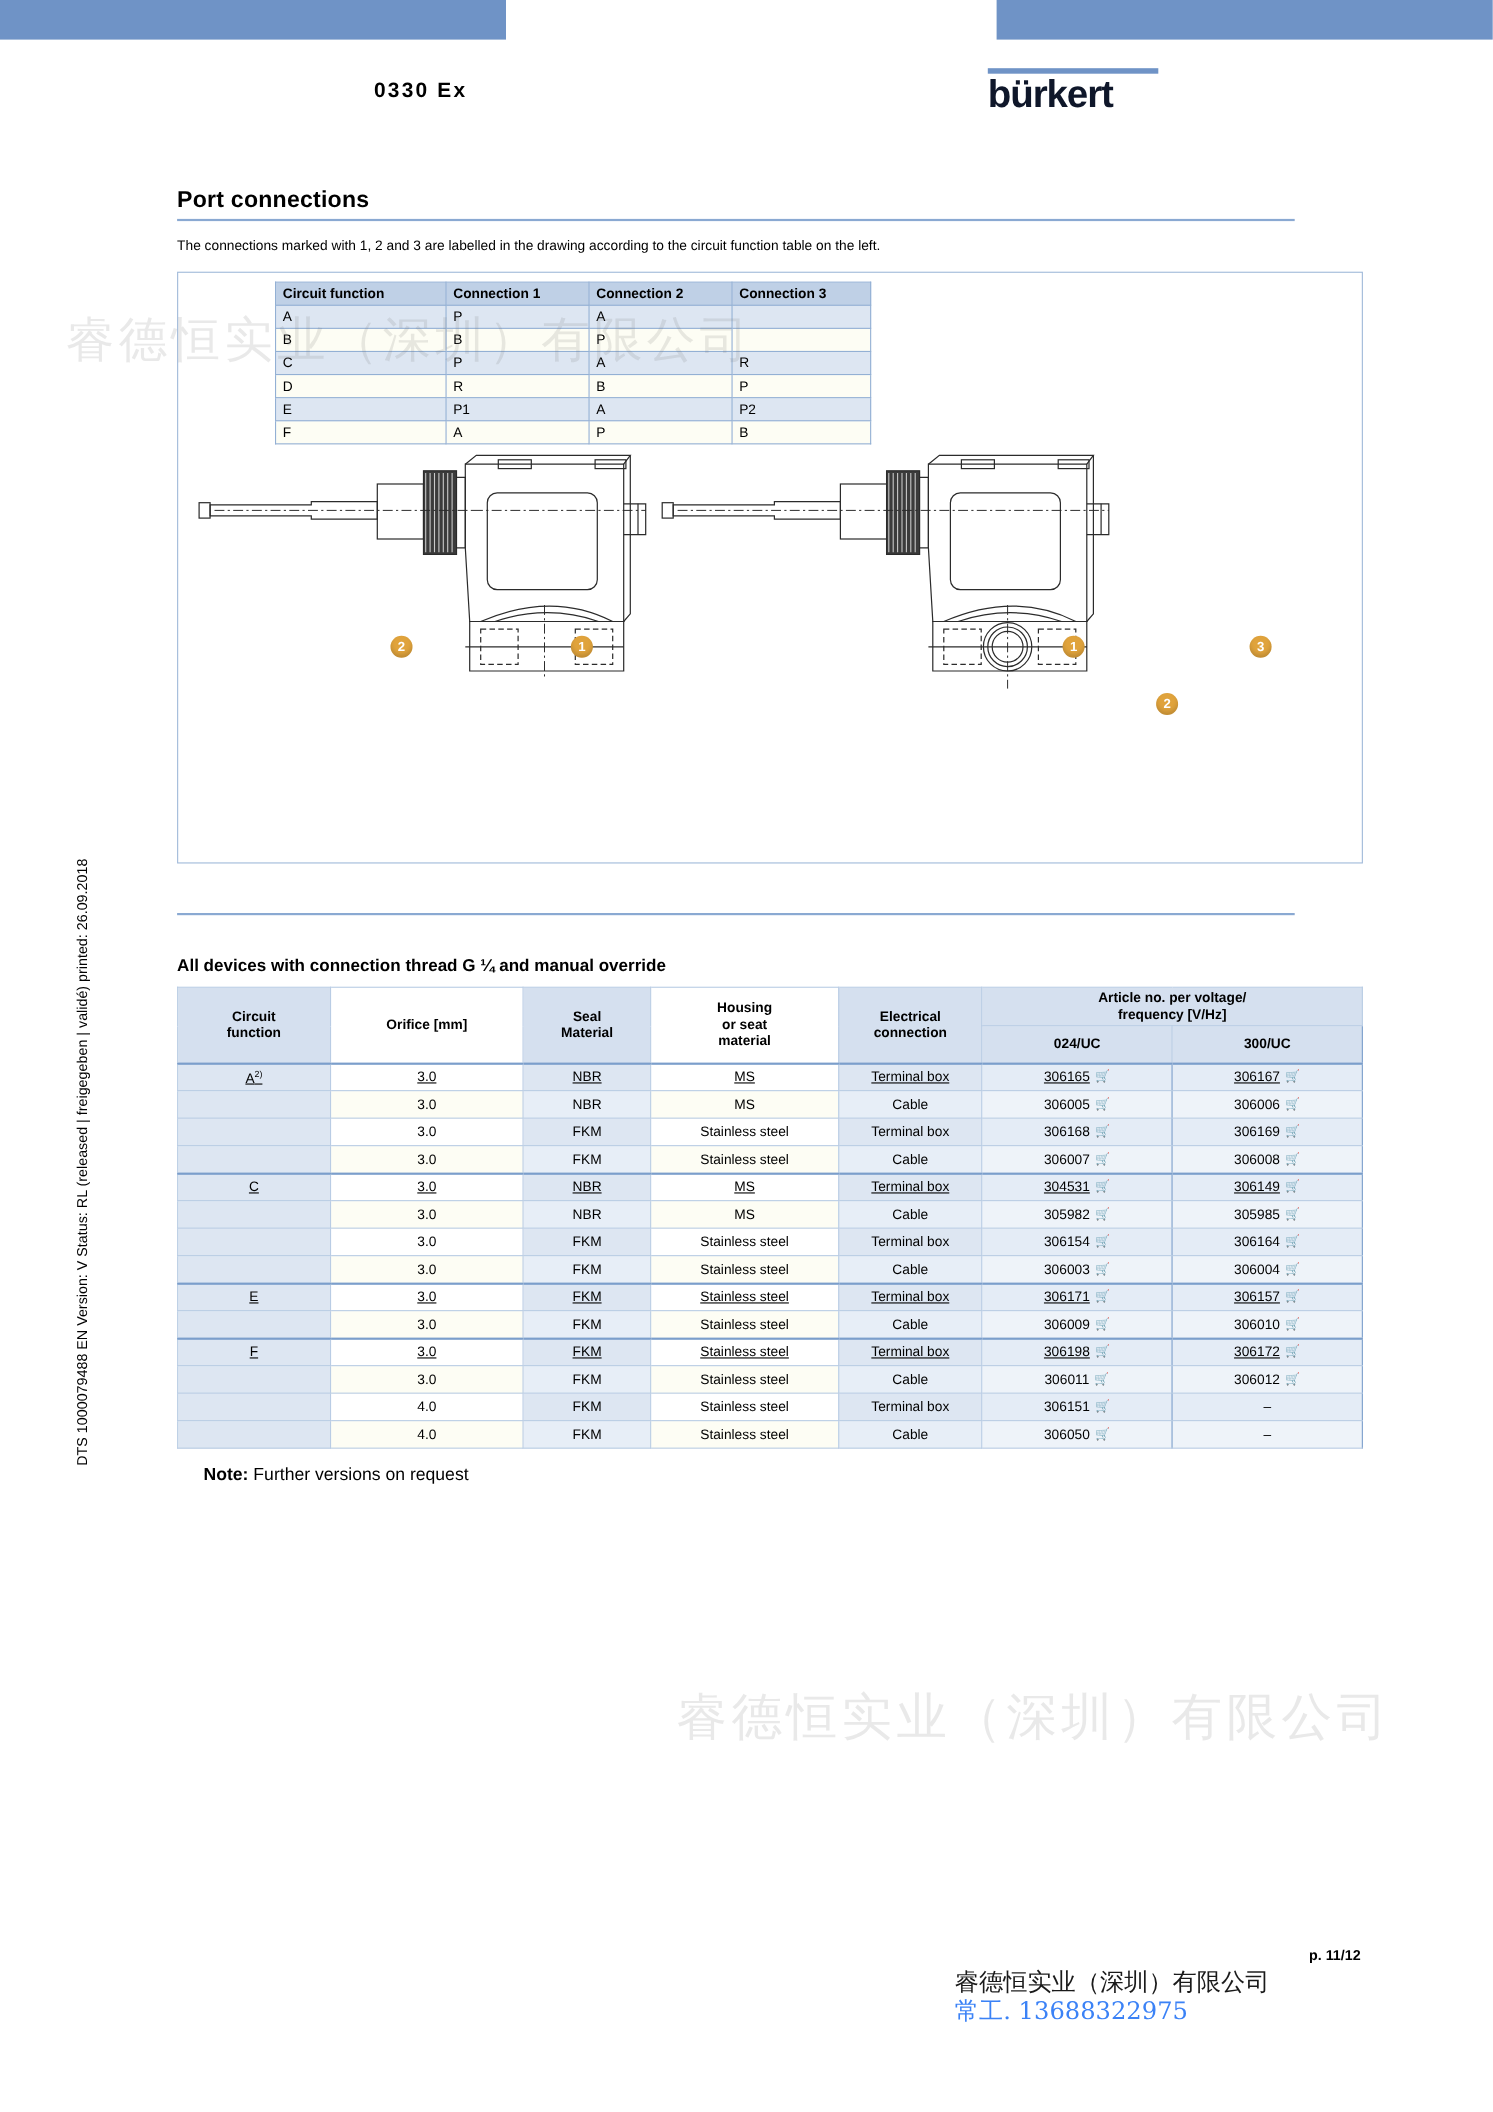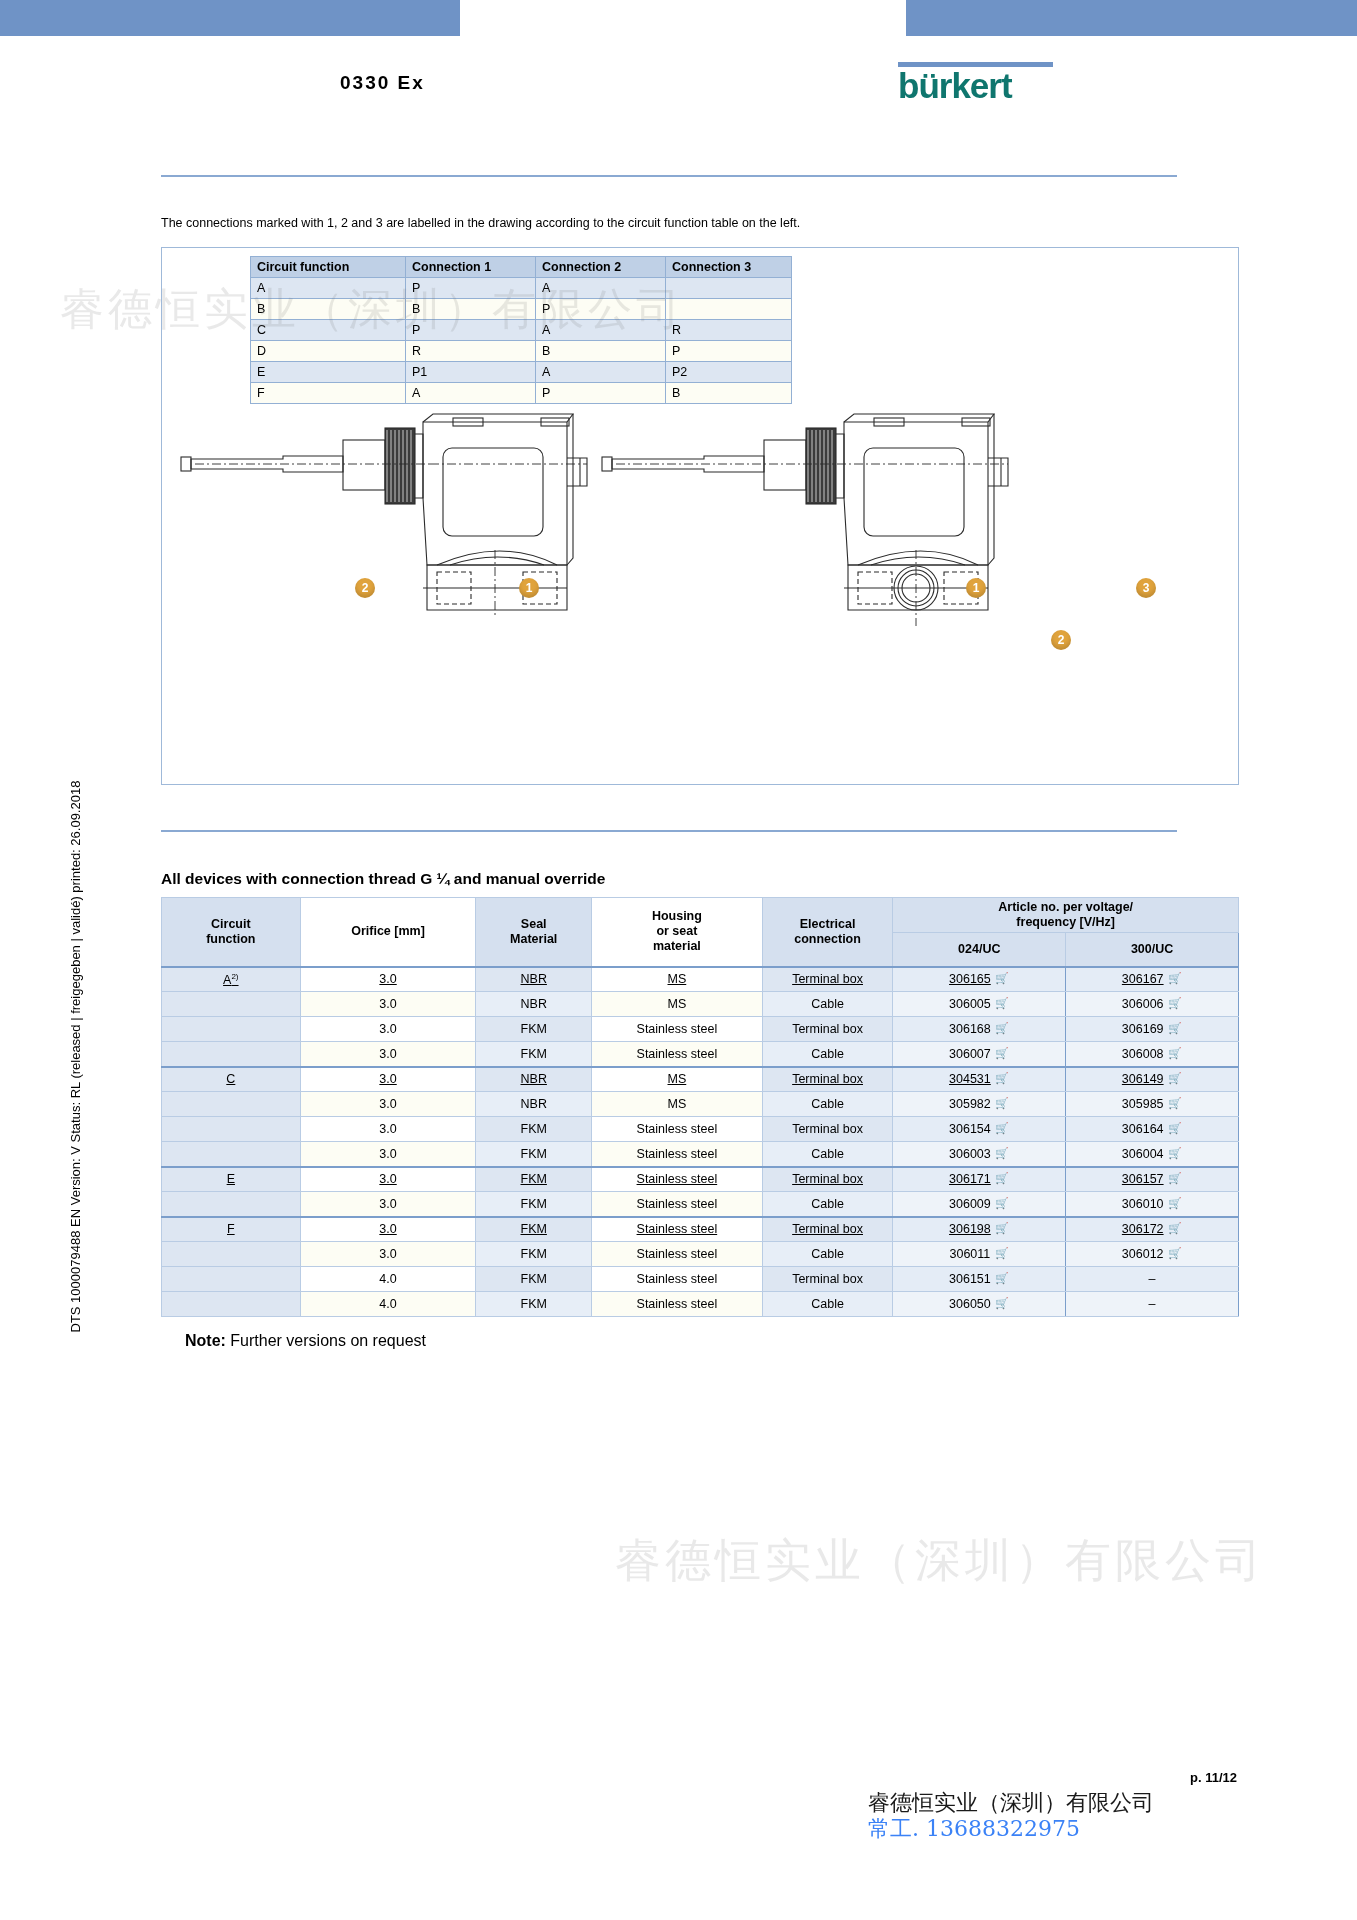--- a/index.html
+++ b/index.html
@@ -9,21 +9,21 @@
   }
   
   .topbar{position:absolute;top:0;height:36px;background:#6f93c6;}
   .topbar.left{left:0;width:460px;}
   .topbar.right{left:906px;width:451px;}
 
   
   .doc-title{position:absolute;left:340px;top:72px;font-size:19px;font-weight:bold;letter-spacing:2px;}
   .logo{position:absolute;left:898px;top:62px;width:155px;}
   .logo .bar{height:5px;background:#6f93c6;margin-bottom:2px;width:100%;}
-  .logo .word{font-size:35px;font-weight:bold;color:#0f766e;letter-spacing:-1px;line-height:34px;font-family:"Liberation Sans",sans-serif;}
+  .logo .word{font-size:35px;font-weight:bold;color:#0f172a;letter-spacing:-1px;line-height:34px;font-family:"Liberation Sans",sans-serif;}
 
   
   .section-h{position:absolute;left:161px;width:1016px;}
   .section-h .t{font-size:21px;font-weight:bold;letter-spacing:.2px;}
   .section-h .rule{height:2px;background:#8aa9d2;margin-top:5px;}
   .intro{position:absolute;left:161px;font-size:12.5px;}
   .subhead{position:absolute;left:161px;font-size:15.5px;font-weight:bold;}
 
   
   .panel{position:absolute;left:161px;top:247px;width:1078px;height:538px;border:1px solid #9fb9d9;background:#fff;box-sizing:border-box;}
@@ -84,20 +84,21 @@
 <div class="topbar left"></div>
 <div class="topbar right"></div>
 
 <div class="doc-title">0330 Ex</div>
 <div class="logo">
   <div class="bar"></div>
   <div class="word">bürkert</div>
 </div>
 
 <div class="section-h" style="top:170px;">
+  <div class="t">Port connections</div>
   <div class="rule"></div>
 </div>
 <div class="intro" style="top:216px;">The connections marked with 1, 2 and 3 are labelled in the drawing according to the circuit function table on the left.</div>
 
 <div class="panel"></div>
 
 <table class="cf-table">
   <thead>
     <tr>
       <th class="c0">Circuit function</th>

